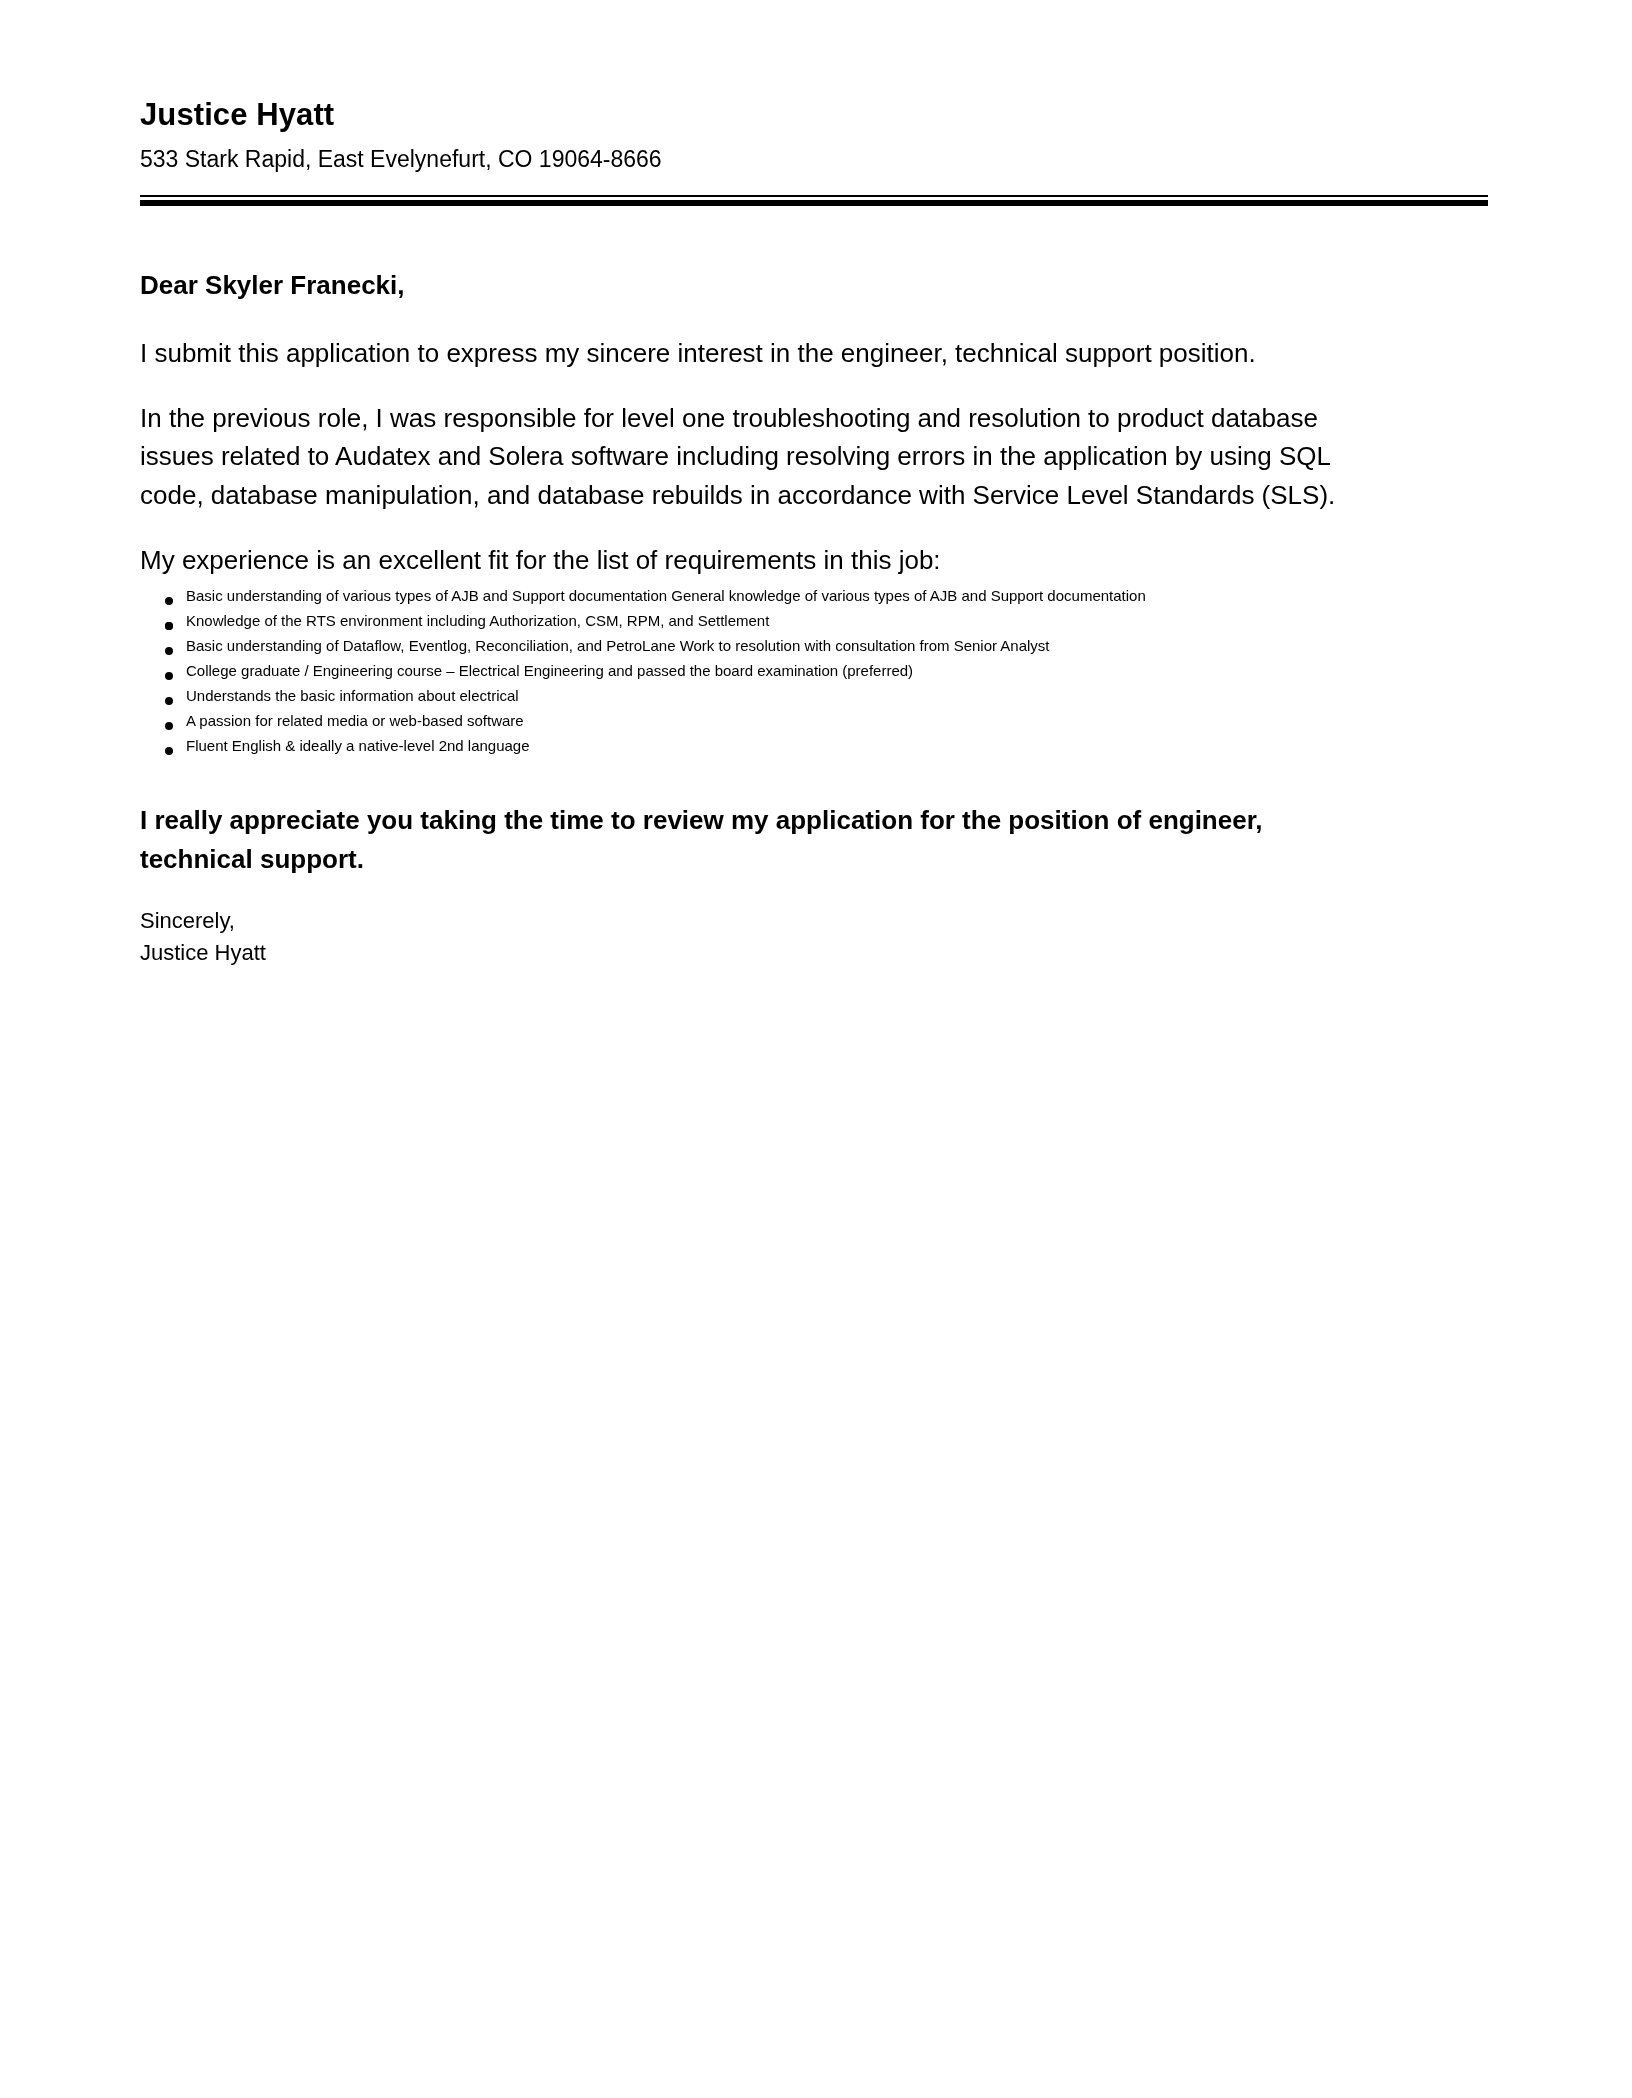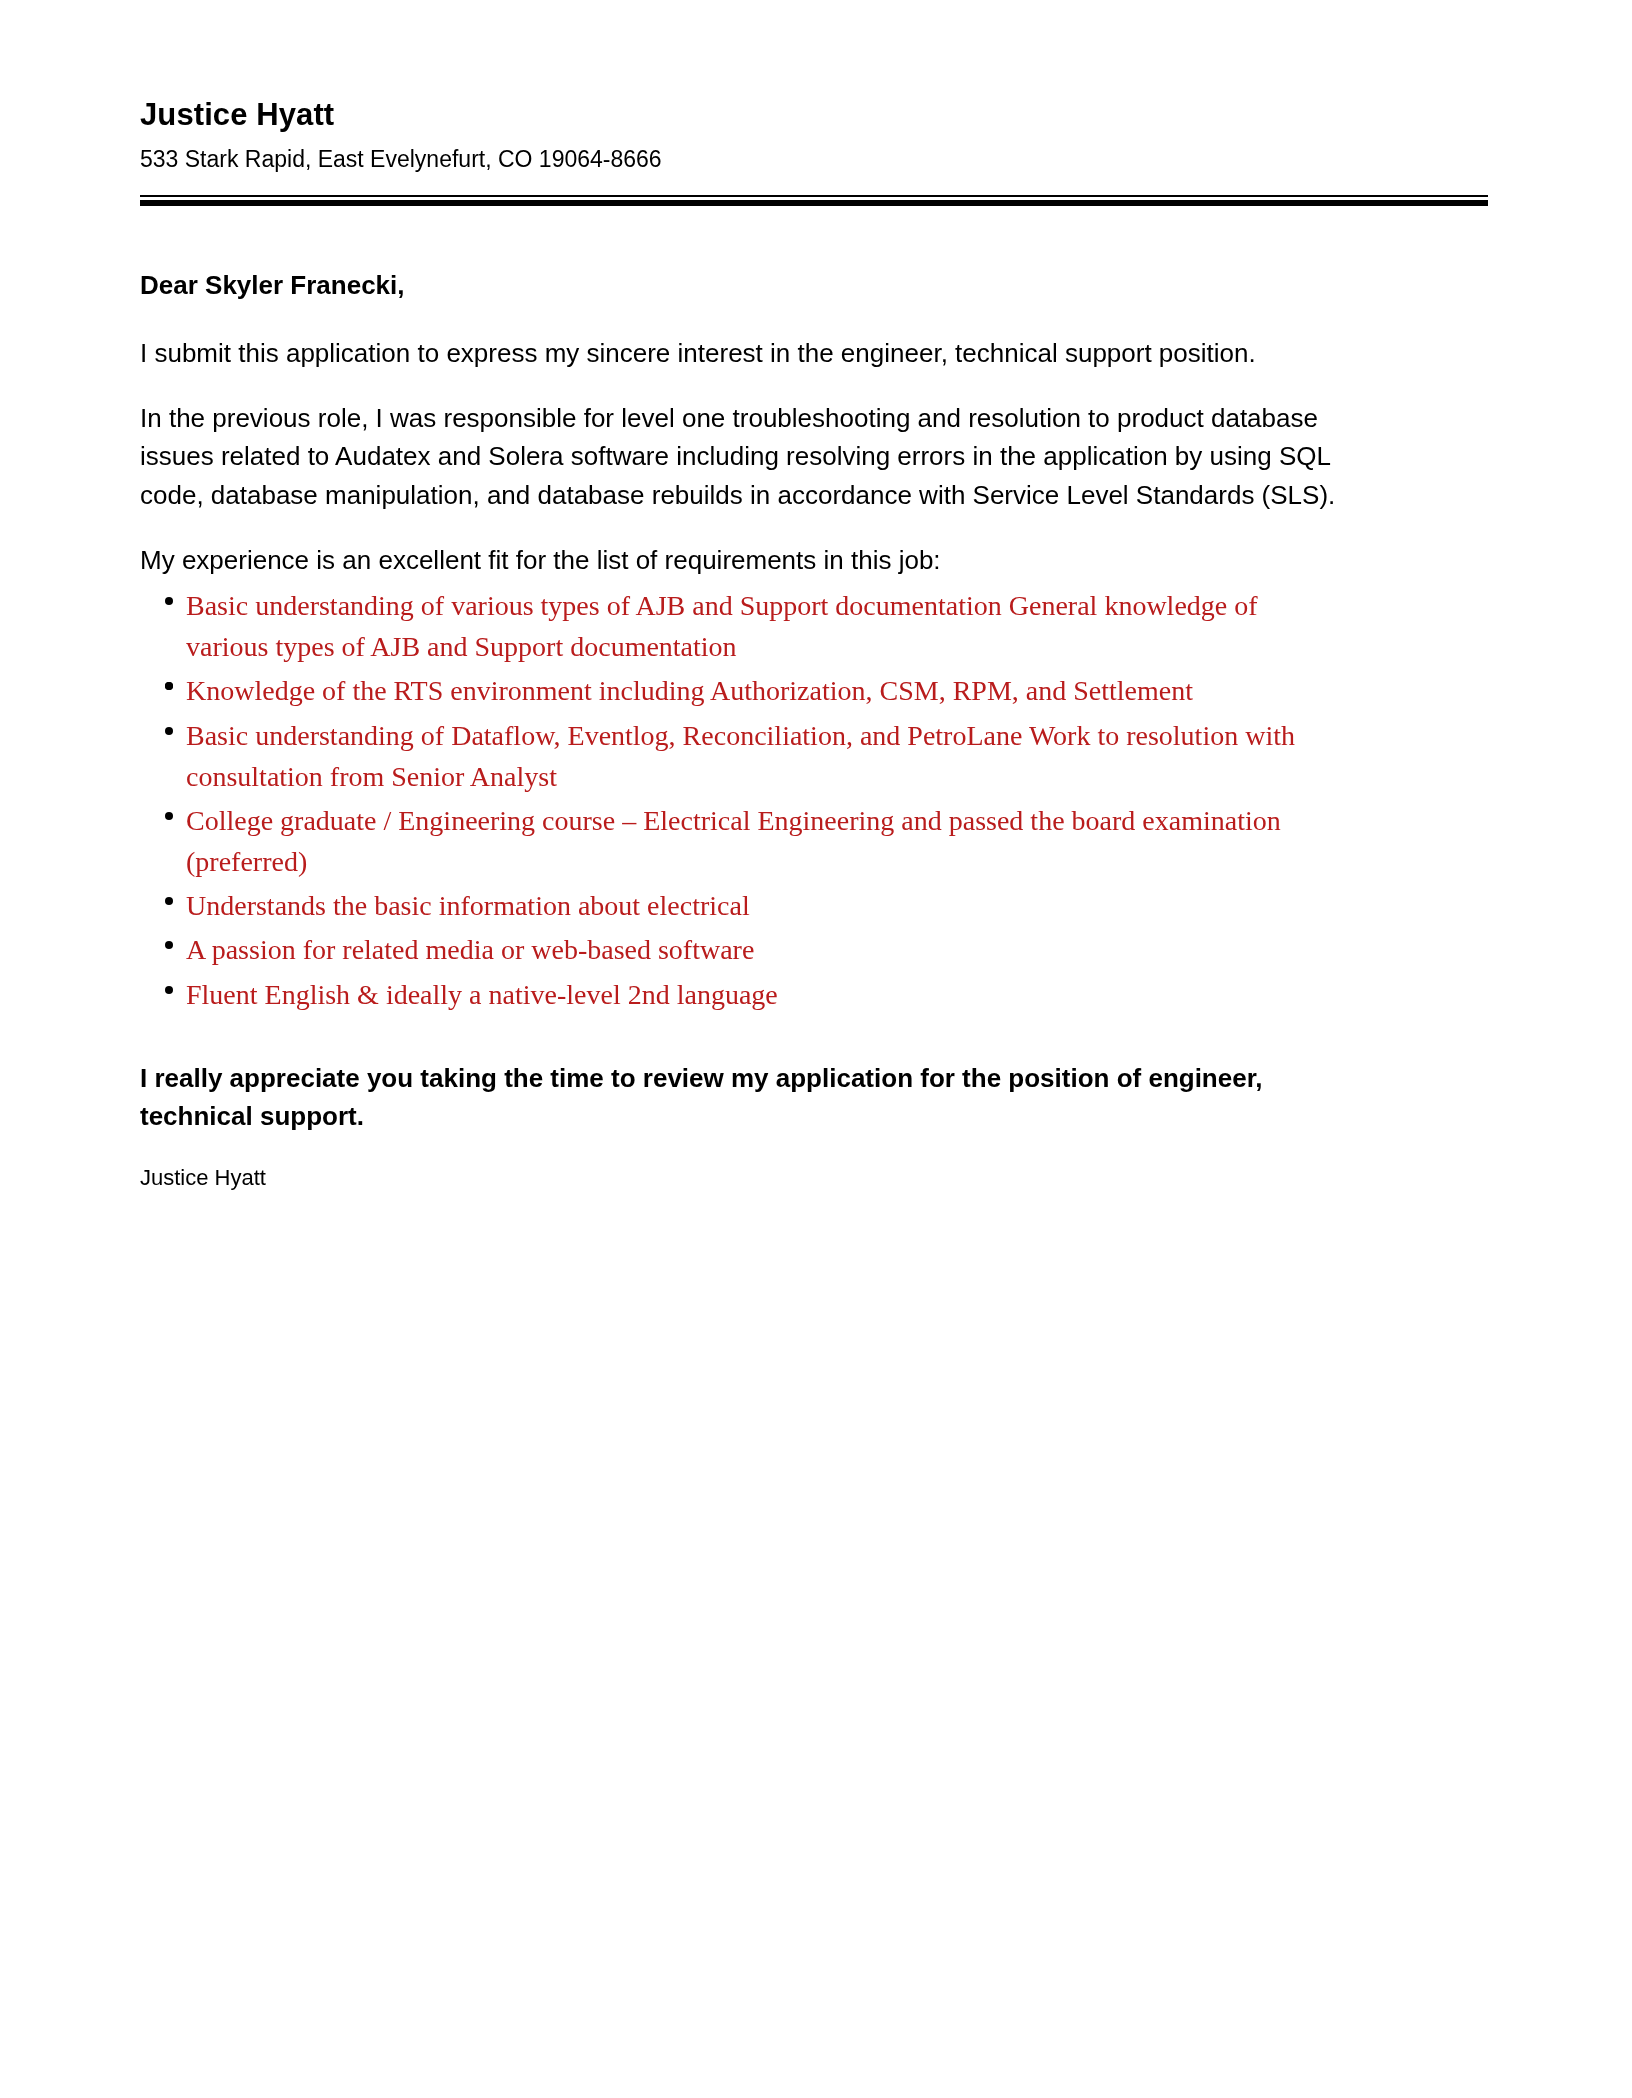--- a/index.html
+++ b/index.html
@@ -92,26 +92,25 @@
 
   
   ul.reqs {
     list-style: none;
     margin: 0 0 0 0;
     padding: 0;
     width: 1200px;
   }
   ul.reqs li {
     position: relative;
-    font-size: 28px;
+    font-size: 15px;
     line-height: 1.47;
     padding-left: 46px;
     margin-bottom: 3px;
-    color: #b91c1c;
-    font-family: Liberation Serif, serif;
+    color: #000000;
   }
   ul.reqs li .dot {
     position: absolute;
     left: 25px;
     top: 12px;
     width: 8px;
     height: 8px;
     background: #000000;
     border-radius: 50%;
   }
@@ -183,18 +182,19 @@
         </li>
         <li>
           <span class="dot"></span>
           <span>Fluent English &amp; ideally a native-level 2nd language</span>
         </li>
       </ul>
 
       <p class="para closing">I really appreciate you taking the time to review my application for the position of engineer, technical support.</p>
 
       <div class="signature">
+        <div class="sig-line">Sincerely,</div>
         <div class="sig-line">Justice Hyatt</div>
       </div>
 
     </div>
   </div>
 </div>
 
 </body></html>

